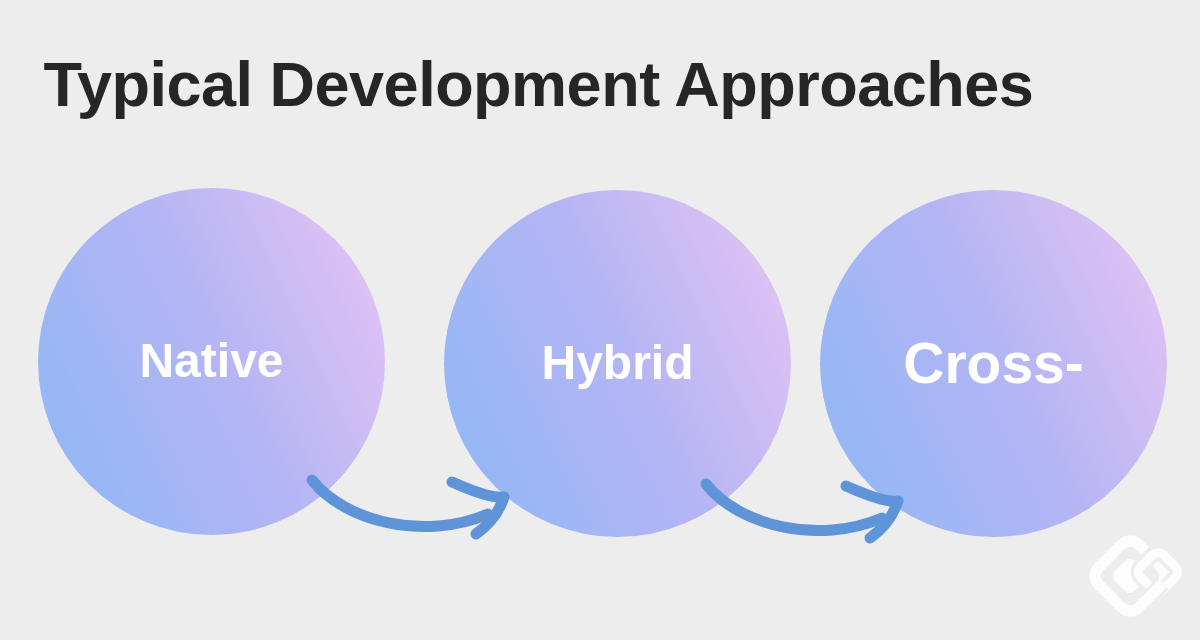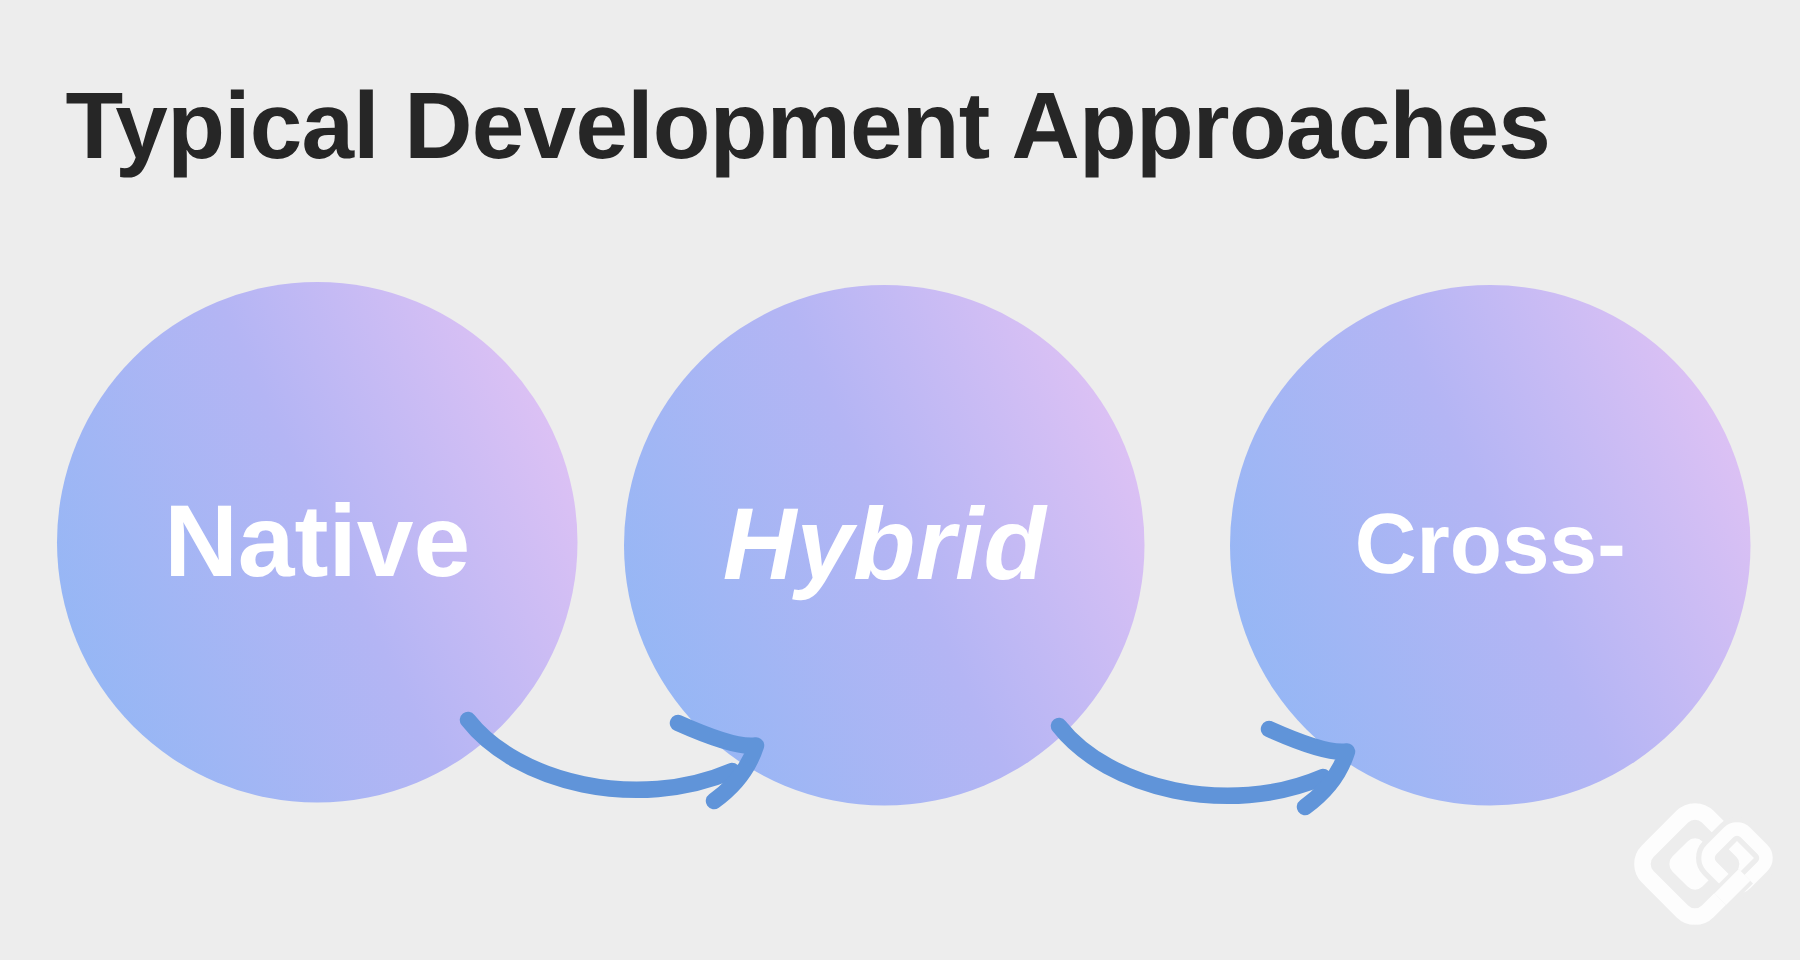--- a/index.html
+++ b/index.html
@@ -38,24 +38,24 @@
     background:linear-gradient(65deg, var(--gradient_start) 0%, var(--gradient_mid) 52%, var(--gradient_end) 100%);
     display:flex;
     flex-direction:column;
     align-items:center;
     justify-content:center;
     text-align:center;
     color:var(--circle_text);
     font-weight:800;
   }
   .circle-1{left:38px;top:188px;}
-  .circle-2{left:416px;top:190px;font-style:italic;}
+  .circle-2{left:444px;top:190px;}
   .circle-3{left:820px;top:190px;}
   .circle-label{
-    font-size:68px;
+    font-size:48px;
     line-height:1.05;
     letter-spacing:0;
   }
   .circle-3 .circle-label{
     font-size:57px;
     line-height:1.6;
   }
   .arrow-layer{
     position:absolute;
     left:0;top:0;width:1200px;height:640px;

